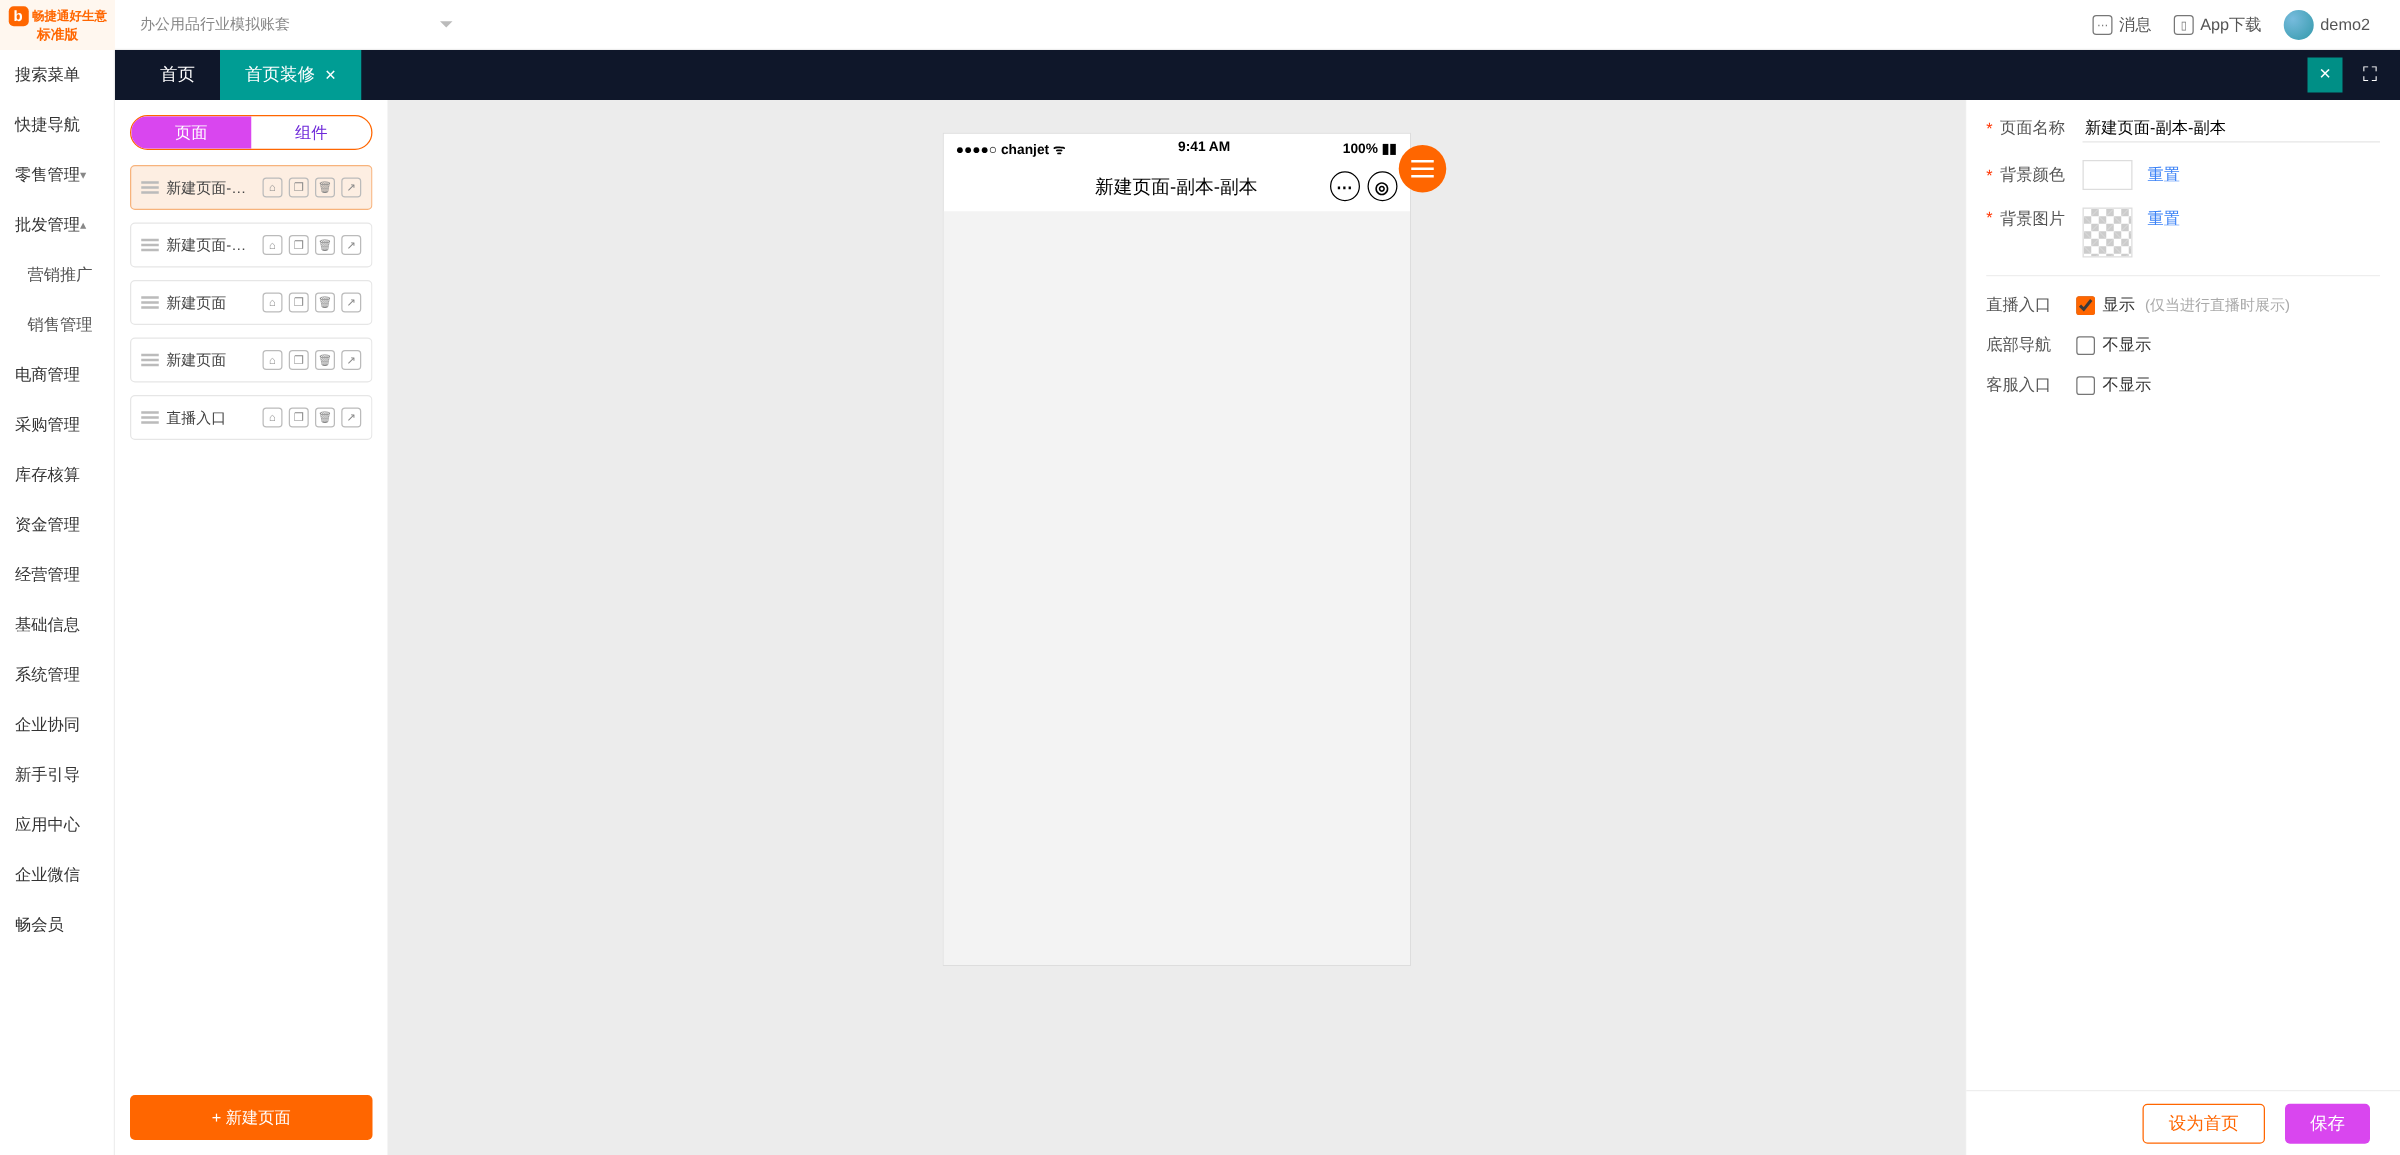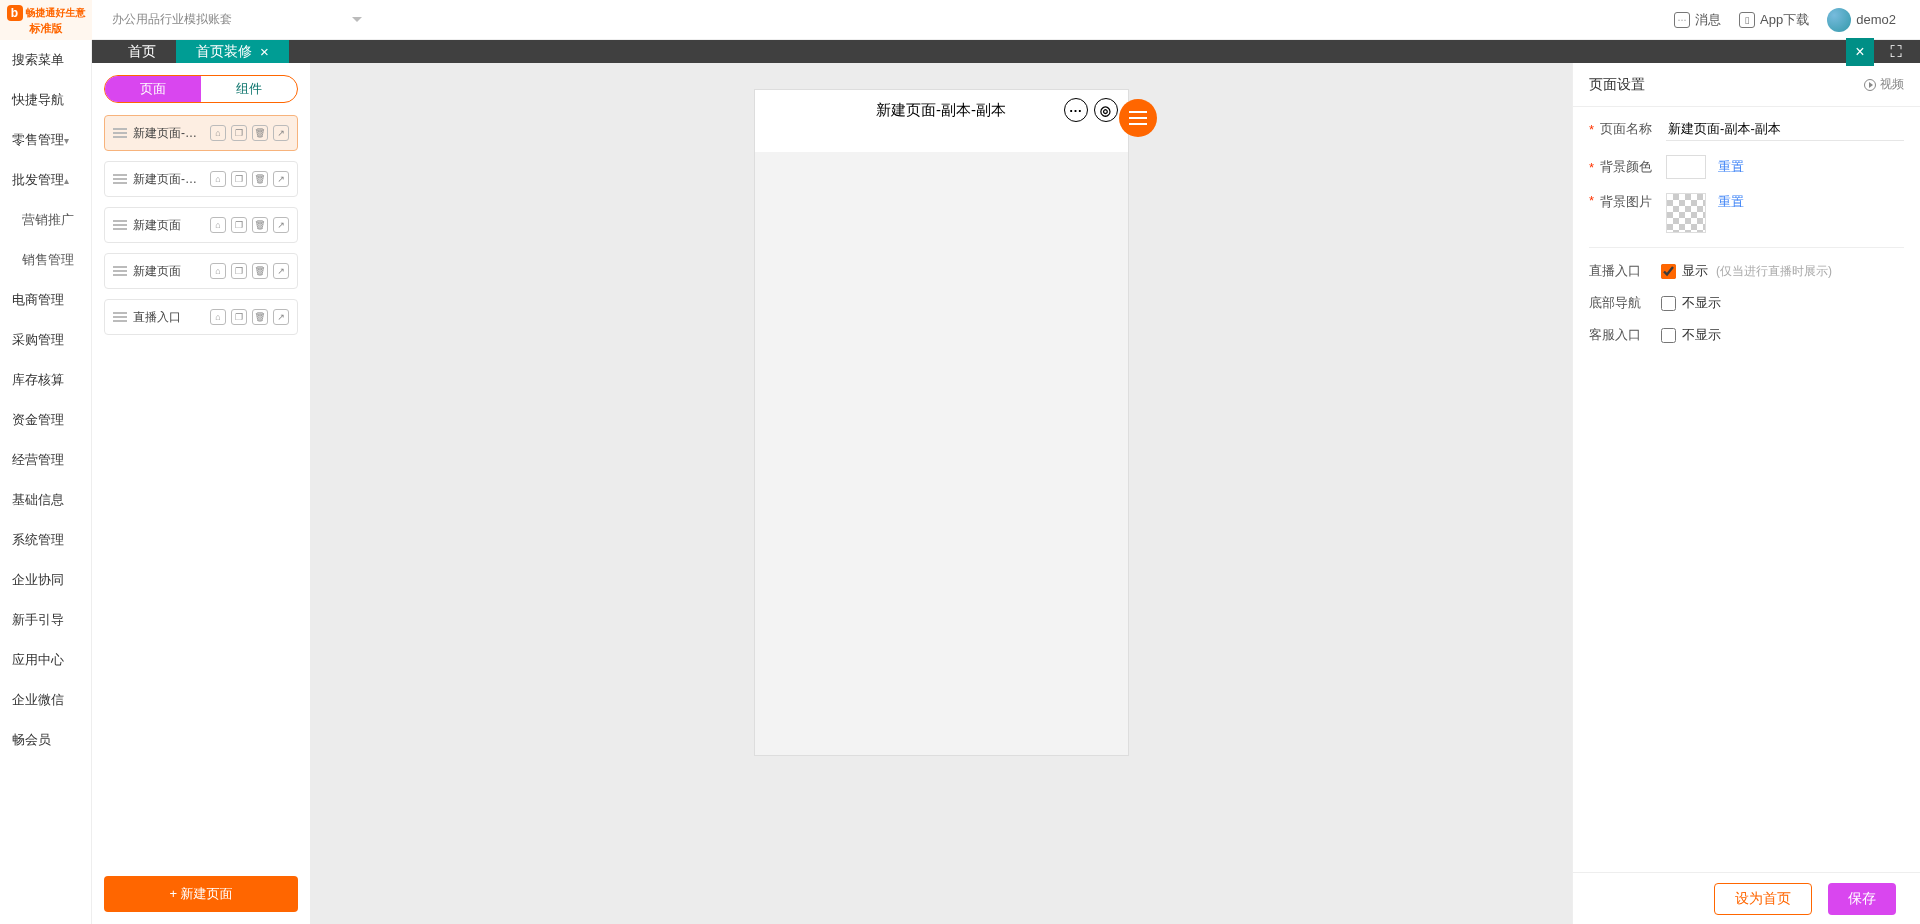--- a/index.html
+++ b/index.html
@@ -25,34 +25,34 @@
 .row { flex:1; display:flex; min-height:0;}
 
 .sidebar { width:92px; background:#fff; border-right:1px solid #eee; overflow:auto;}
 .sidebar ul { list-style:none;}
 .sidebar li { padding:11px 12px; font-size:13px; color:#333; cursor:pointer; display:flex; align-items:center; justify-content:flex-start;}
 .sidebar li.sub { padding-left:22px; color:#555;}
 .sidebar li .arr { font-size:10px; color:#888;}
 
 .content { flex:1; display:flex; flex-direction:column; min-width:0;}
 
-.tabs { height:23px; background:#404040; display:flex; align-items:stretch; color:#fff; padding-left:16px;}
+.tabs { height:40px; background:#0f172a; display:flex; align-items:stretch; color:#fff; padding-left:16px;}
 .tab { padding:0 20px; display:flex; align-items:center; gap:8px; cursor:pointer; font-size:14px;}
 .tab.active { background:#009d94; position:relative;}
 .tab .x { font-weight:300; font-size:15px;}
 .tabs .end { margin-left:auto; display:flex; align-items:center; gap:8px; padding-right:10px;}
 .tabs .end div { width:28px; height:28px; display:flex; align-items:center; justify-content:center; cursor:pointer; color:#fff; font-size:16px;}
 .tabs .end .dark { background:#008f86;}
 
 
 .workspace { flex:1; display:flex; min-height:0;}
 
 .pagecol { width:218px; padding:12px; display:flex; flex-direction:column; background:#fff;}
 .seg { display:flex; border:1px solid #f60; border-radius:14px; overflow:hidden; height:28px; margin-bottom:12px;}
-.seg div { flex:1; display:flex;align-items:center;justify-content:center; font-size:13px; cursor:pointer; color:#0f766e;}
+.seg div { flex:1; display:flex;align-items:center;justify-content:center; font-size:13px; cursor:pointer; color:#6d28d9;}
 .seg div.on { background:#d946ef;color:#fff;}
 .plist { flex:1; overflow:auto;}
 .pitem { border:1px solid #e6e6e6; border-radius:4px; margin-bottom:10px; height:36px; display:flex; align-items:center; padding:0 8px; gap:6px; cursor:pointer;}
 .pitem.selected { background:#fdeee2; border-color:#f7b37c;}
 .drag { width:14px; color:#bbb; display:flex;flex-direction:column;gap:2px;}
 .drag span{height:2px;background:#bbb;display:block;}
 .pname { flex:1; font-size:12px; color:#444; white-space:nowrap; overflow:hidden; text-overflow:ellipsis;}
 .picns { display:flex; gap:5px;}
 .pic { width:16px;height:16px;border:1px solid #bbb;border-radius:3px;display:flex;align-items:center;justify-content:center;font-size:9px;color:#888;}
 .newbtn { height:36px; background:#f60; color:#fff; border-radius:4px; display:flex;align-items:center;justify-content:center; cursor:pointer; margin-top:8px;}
@@ -284,47 +284,45 @@
                   <div class="pic">↗</div>
                 </div>
             </div>
           </div>
           <div class="newbtn">+ 新建页面</div>
         </div>
 
         <div class="canvas">
           <div class="canvas-wrap">
             <div class="phone">
+              <div class="statusbar">
+                <span>●●●●○ <span>chanjet</span> ᯤ</span>
+                <span class="mid">9:41 AM</span>
+                <span><span>100%</span> ▮▮</span>
+              </div>
               <div class="navbar">
                 <span>新建页面-副本-副本</span>
                 <div class="rbtn">
                   <span>⋯</span>
                   <span>◎</span>
                 </div>
               </div>
               <div class="phone-body"></div>
             </div>
             <div class="fab">
                 <div>
                   <span></span>
                   <span></span>
                   <span></span>
                 </div>
               </div>
           </div>
         </div>
 
         <div class="settings">
-          <div class="shdr">
-            <div class="title">页面设置</div>
-            <div class="vid">
-                <span class="play"></span>
-                <span>视频</span>
-              </div>
-          </div>
           <div class="sform">
             <div class="frow">
               <span class="req">*</span>
               <span class="lbl">页面名称</span>
               <input type="text" value="新建页面-副本-副本" style="">
             </div>
             <div class="frow">
               <span class="req">*</span>
               <span class="lbl">背景颜色</span>
               <div class="swatch"></div>

